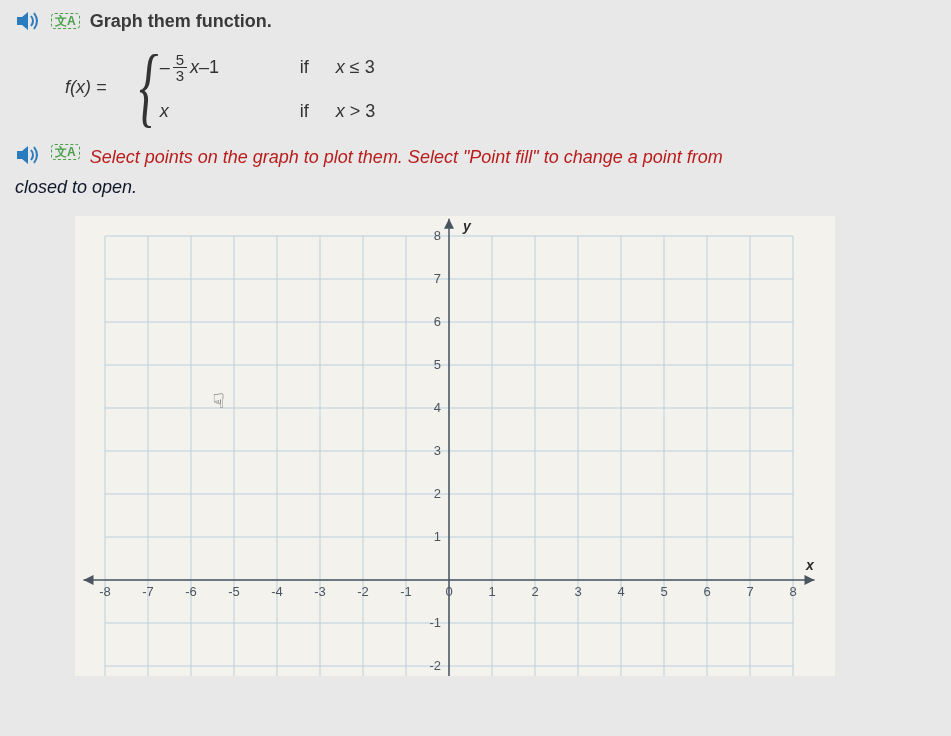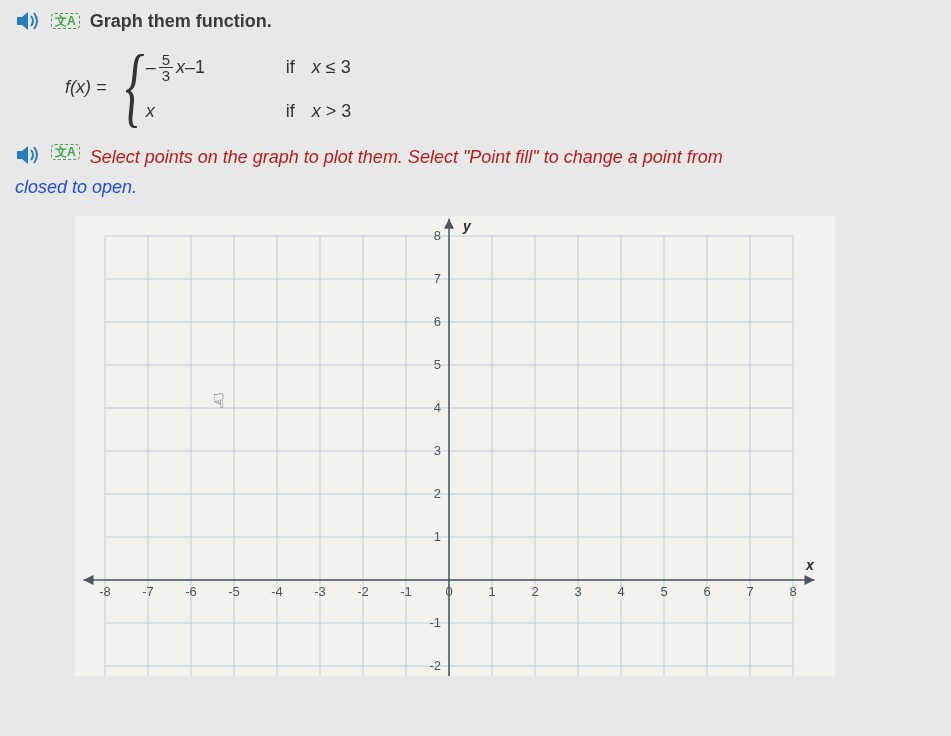--- a/index.html
+++ b/index.html
@@ -34,35 +34,35 @@
       color: #3a3a3a;
     }
     .piecewise {
       display: flex;
       align-items: center;
       margin: 20px 0 22px 50px;
       font-size: 18px;
       font-style: italic;
       color: #333;
     }
-    .fx { margin-right: 10px; font-style: italic; }
+    .fx { margin-right: 24px; font-style: italic; }
     .brace {
       font-size: 88px;
       line-height: 58px;
       font-weight: 100;
       color: #333;
       transform: scaleX(0.55);
       margin-right: -6px;
       font-family: serif;
     }
     .cases { display: flex; flex-direction: column; gap: 18px; }
     .case-row { display: flex; align-items: center; }
     .expr { width: 140px; display: flex; align-items: center; }
     .cond { font-style: normal; }
-    .cond .ifword { font-style: normal; margin-right: 12px; }
+    .cond .ifword { font-style: normal; margin-right: 22px; }
     .cond .var { font-style: italic; }
     .frac {
       display: inline-flex;
       flex-direction: column;
       align-items: center;
       line-height: 1;
       vertical-align: middle;
       margin: 0 3px;
       font-style: normal;
     }
@@ -76,21 +76,21 @@
     }
     .instruction {
       font-style: italic;
       font-size: 18px;
       color: #b91c1c;
       line-height: 1.5;
     }
     .instruction-line2 {
       font-style: italic;
       font-size: 18px;
-      color: #1d4ed8;
+      color: #0f172a;
       margin-bottom: 18px;
     }
     .graph-wrap { margin-left: 60px; }
     svg.graph { background: #f4f2ed; }
     .grid-line { stroke: #b9cedd; stroke-width: 1; }
     .axis-line { stroke: #4a5560; stroke-width: 1.5; }
     .tick-label { font: 13px Arial; fill: #4a5560; }
     .axis-label { font: bold 14px Arial; fill: #2c2c2c; font-style: italic; }
     .arrowhead { fill: #4a5560; }
   </style>

